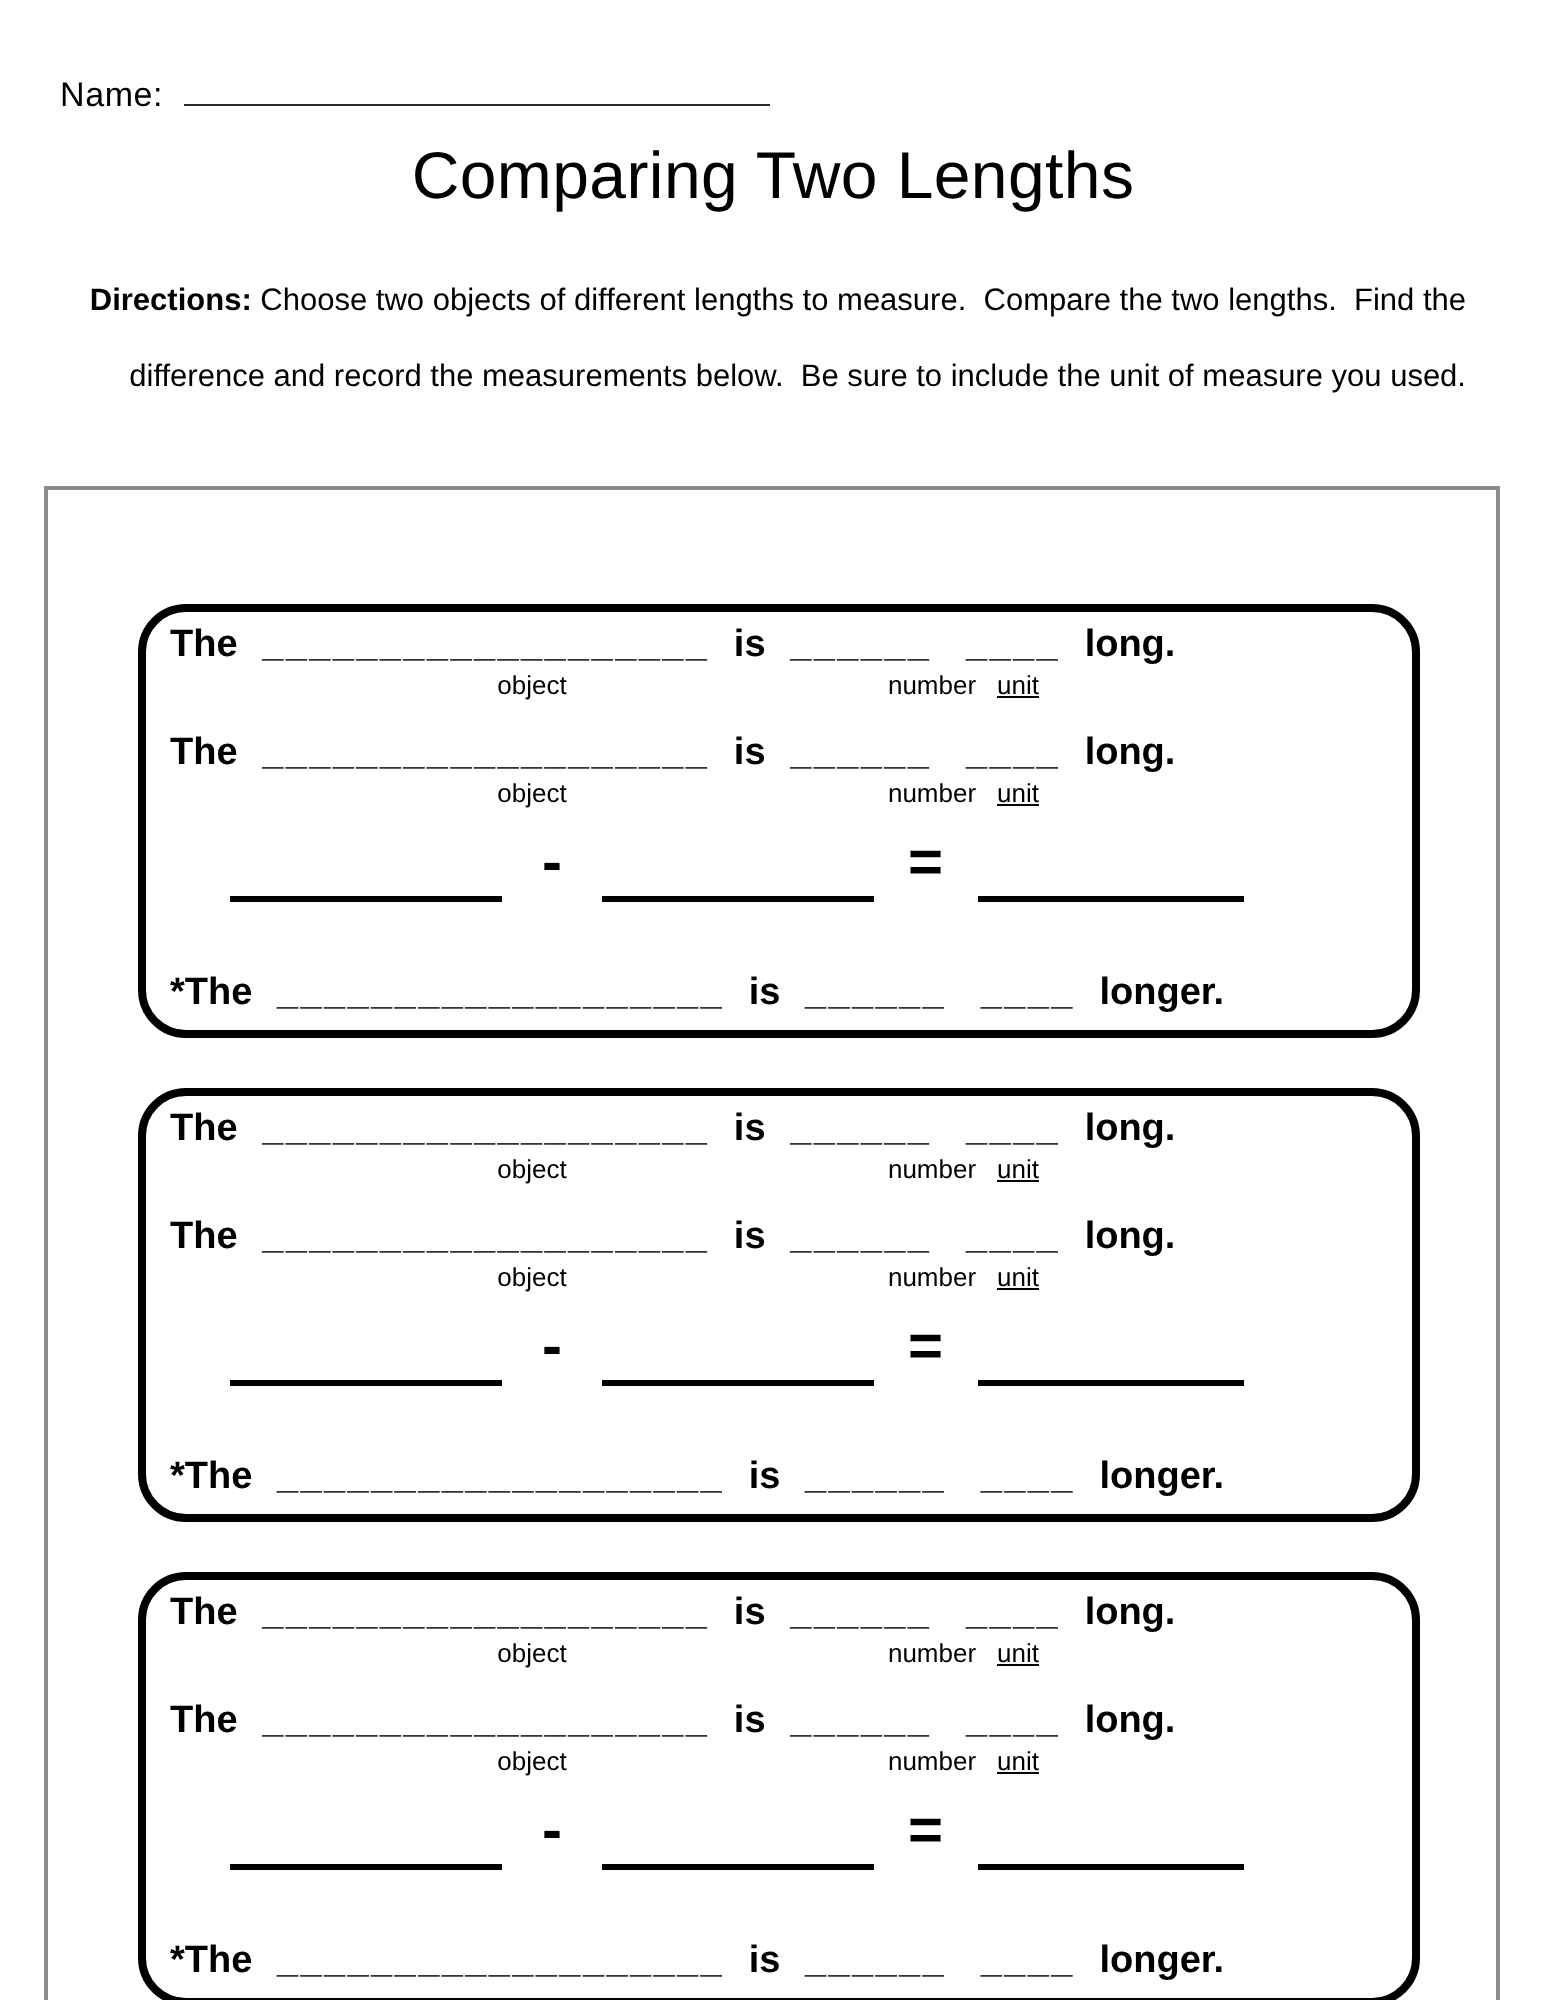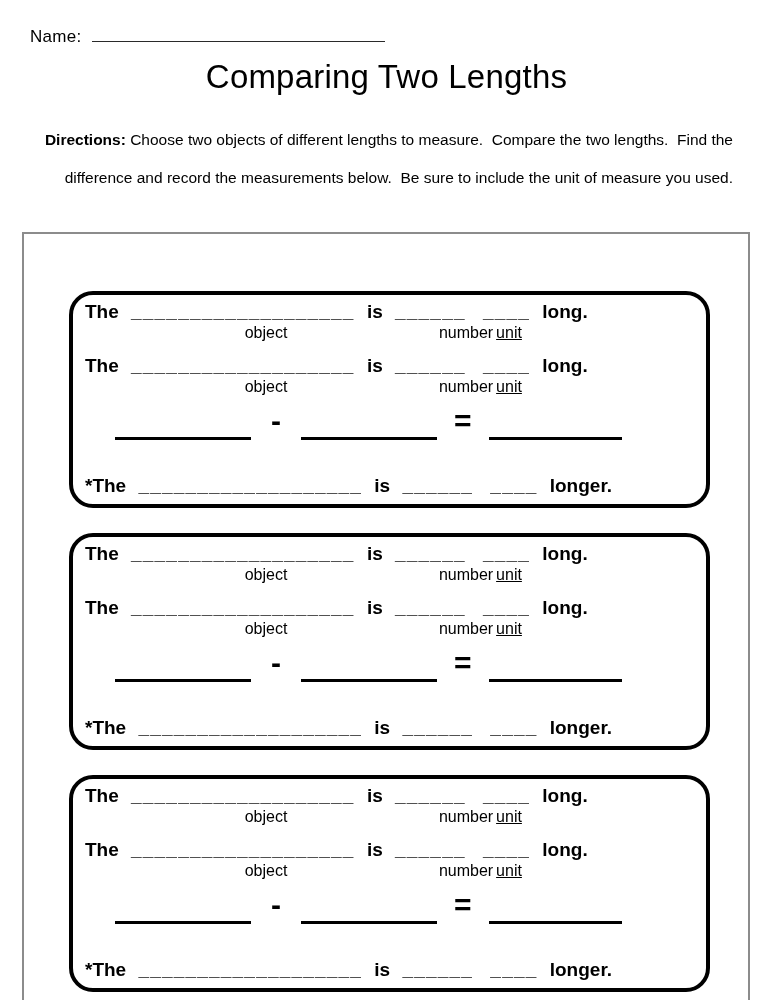--- a/index.html
+++ b/index.html
@@ -12,21 +12,21 @@
   .page {
     position: relative;
     width: 773px;
     height: 1000px;
     background: #ffffff;
     overflow: hidden;
   }
 
   
   .name-row {
-    padding: 27px 0 0 30px;
+    padding: 38px 0 0 30px;
     font-size: 17px;
     letter-spacing: 0.3px;
     white-space: nowrap;
   }
   .name-line {
     display: inline-block;
     width: 293px;
     height: 14px;
     border-bottom: 1.6px solid #2a2a2a;
     margin-left: 10px;
@@ -82,21 +82,21 @@
     display: inline-block;
     margin-right: 7px;
   }
   .sentence-row > span:last-child, .compare-row > span:last-child { margin-right: 0; }
   .blank { letter-spacing: 1.2px; }
   .blank-number { margin-right: 12px !important; }
 
   .label-row {
     position: relative;
     height: 17px;
-    font-size: 16px;
+    font-size: 13px;
     font-weight: normal;
   }
   .lbl {
     position: absolute;
     top: 0;
     transform: translateX(-50%);
     white-space: nowrap;
   }
   .lbl-object { left: 181px; }
   .lbl-number { left: 381px; }

